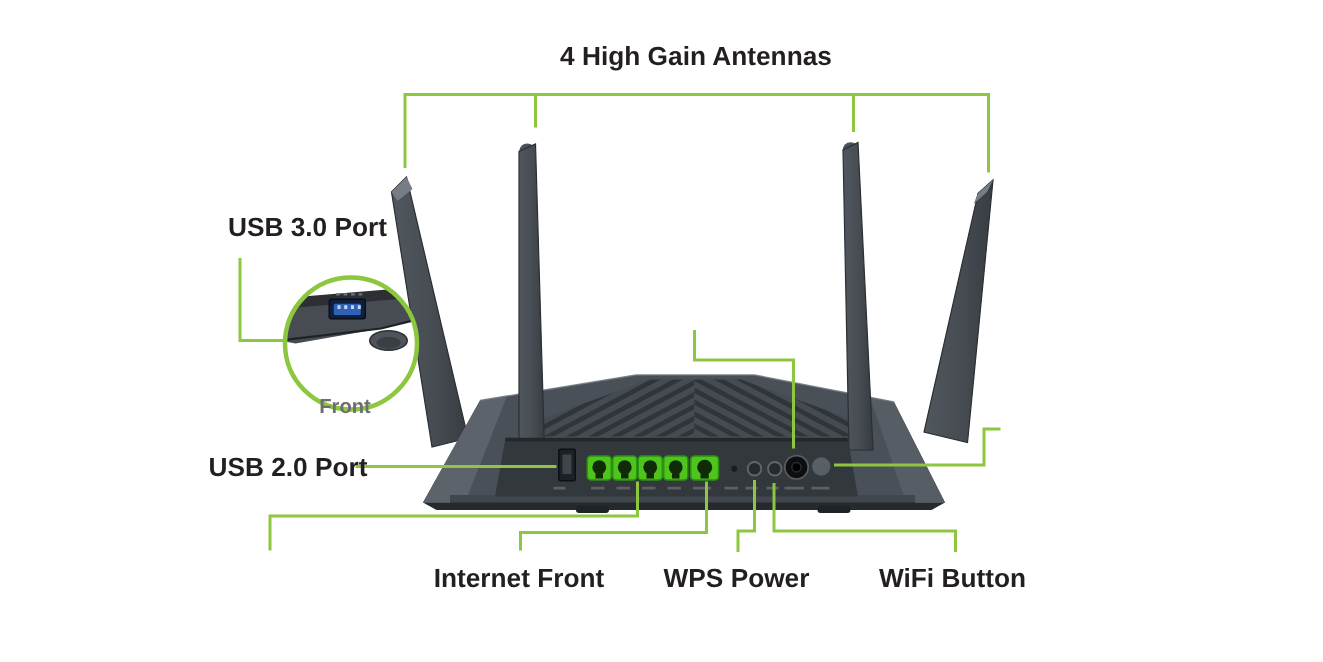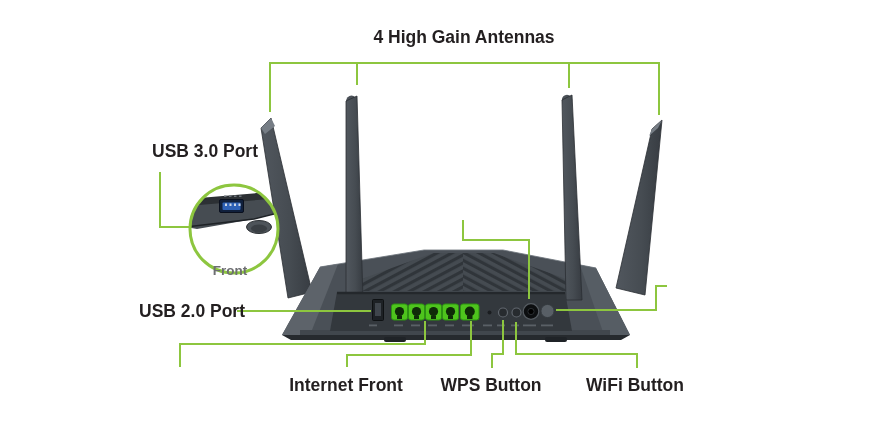--- a/index.html
+++ b/index.html
@@ -169,16 +169,16 @@
       <path class="line" d="M503,320 V354 H492 V368"></path>
       <path class="line" d="M516,322 V354 H637 V368"></path>
     </g>
   </svg>
 
   <div class="lbl center" style="left:464px;top:26px;">4 High Gain Antennas</div>
   <div class="lbl center" style="left:205px;top:140px;">USB 3.0 Port</div>
   <div class="front-lbl center" style="left:230px;top:239px;margin-top:24px;">Front</div>
   <div class="lbl center" style="left:192px;top:300px;">USB 2.0 Port</div>
   <div class="lbl center" style="left:346px;top:374px;">Internet Front</div>
-  <div class="lbl center" style="left:491px;top:374px;">WPS Button</div>
+  <div class="lbl center" style="left:491px;top:374px;">WPS Power</div>
   <div class="lbl center" style="left:635px;top:374px;">WiFi Button</div>
 
 </div>
 
 </body></html>

